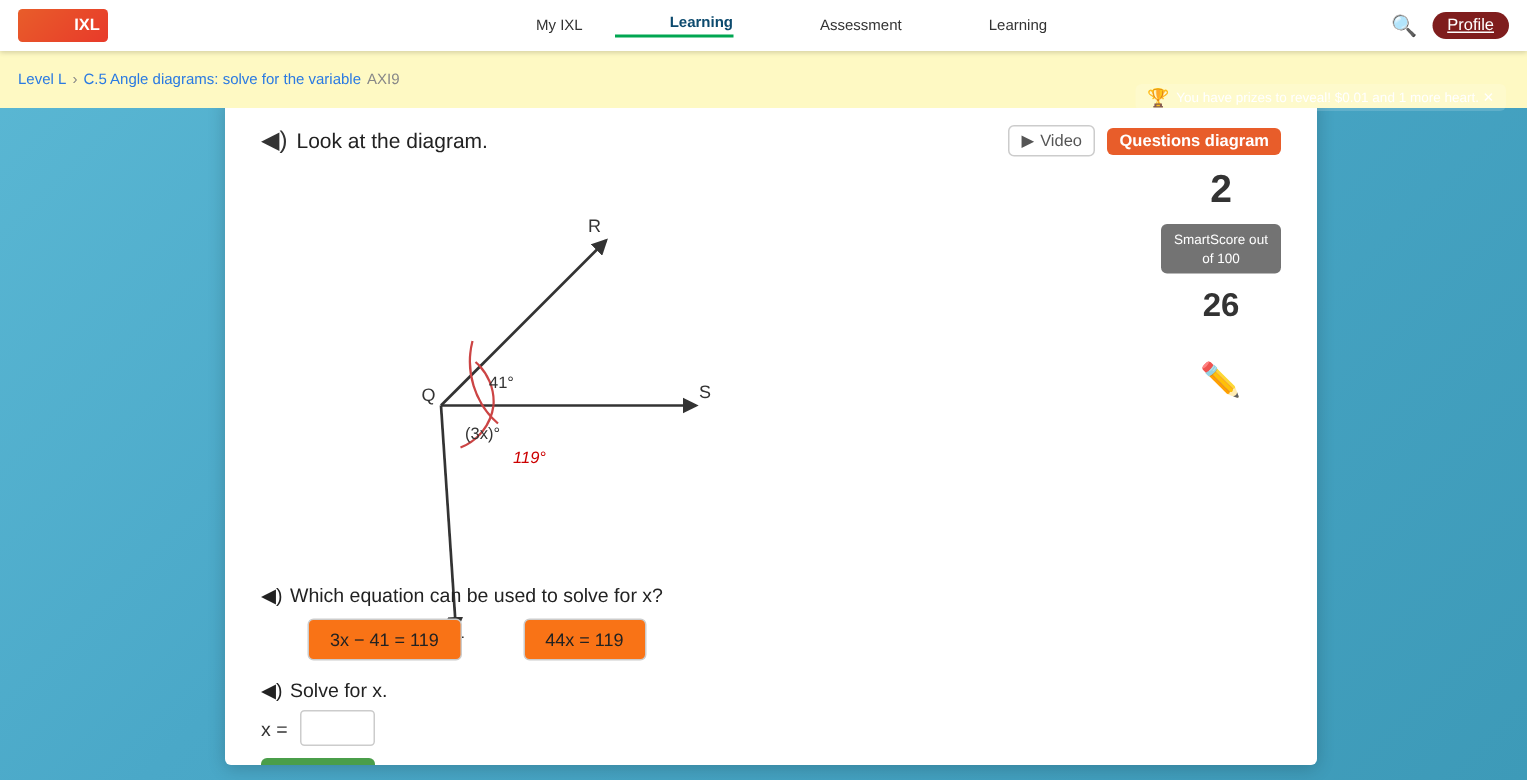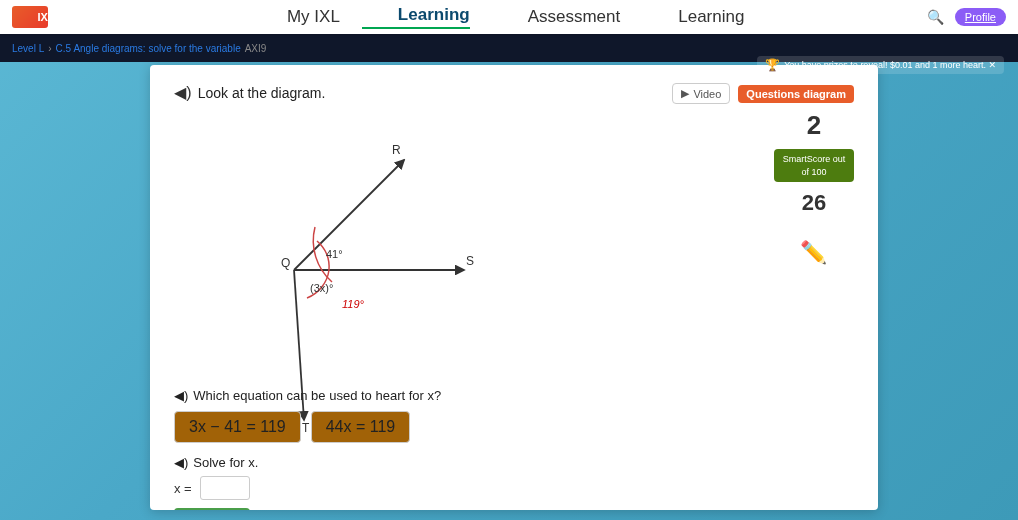--- a/index.html
+++ b/index.html
@@ -18,42 +18,42 @@
       top: 0; left: 0; right: 0;
       height: 34px;
       background: #fff;
       display: flex;
       align-items: center;
       padding: 0 12px;
       box-shadow: 0 1px 3px rgba(0,0,0,0.15);
       z-index: 10;
     }
     .nav-logo {
-      width: 36px;
+      width: 60px;
       height: 22px;
       background: linear-gradient(135deg, #e85d2a, #e83a2a);
       border-radius: 3px;
       display: flex;
       align-items: center;
       justify-content: center;
       color: #fff;
       font-weight: 900;
       font-size: 11px;
       margin-right: 20px;
       padding-left: 32px;
     }
     .nav-links {
       display: flex;
       gap: 22px;
       align-items: center;
       flex: 1;
       justify-content: center;
     }
     .nav-link {
-      font-size: 17px;
+      font-size: 10px;
       color: #333;
       text-decoration: none;
       cursor: pointer;
       padding-left: 36px;
     }
     .nav-link.active {
       color: #0c4a6e;
       font-weight: 700;
       border-bottom: 2px solid #00a651;
       padding-bottom: 2px;
@@ -62,36 +62,36 @@
       display: flex;
       align-items: center;
       gap: 10px;
     }
     .search-icon-nav {
       color: #666;
       font-size: 14px;
       cursor: pointer;
     }
     .profile-btn {
-      background: #8b5cf6;
+      background: #7f1d1d;
       color: #fff;
       border: none;
       border-radius: 12px;
       padding: 3px 10px;
       font-size: 11px;
       cursor: pointer;
       text-decoration: underline;
     }
 
     
     .breadcrumb-bar {
       position: absolute;
       top: 34px; left: 0; right: 0;
-      height: 28px;
-      background: #0f172a;
+      height: 38px;
+      background: #fef9c3;
       display: flex;
       align-items: center;
       padding: 0 12px;
       font-size: 10px;
       color: #555;
       z-index: 9;
       text-align: center;
     }
     .breadcrumb-bar a {
       color: #2a7ae2;
@@ -192,21 +192,21 @@
       align-items: center;
       gap: 8px;
     }
     .question-number {
       font-size: 26px;
       font-weight: 700;
       color: #333;
       text-align: center;
     }
     .smartscore-box {
-      background: #4d7c0f;
+      background: #737373;
       color: #fff;
       border-radius: 4px;
       padding: 4px 8px;
       font-size: 9px;
       text-align: center;
       line-height: 1.4;
     }
     .smartscore-val {
       font-size: 22px;
       font-weight: 700;
@@ -232,27 +232,28 @@
       align-items: center;
       gap: 5px;
     }
     .choices-row {
       display: flex;
       gap: 10px;
       flex-wrap: wrap;
     }
     .choice-btn {
       border: 1.5px solid #ccc;
-      background: #a16207;
+      background: #f97316;
       border-radius: 4px;
       padding: 6px 14px;
-      font-size: 16px;
+      font-size: 12px;
       cursor: pointer;
       color: #222;
       transition: border-color 0.15s;
+      margin-left: 31px;
     }
 
     
     .solve-section {
       margin-bottom: 10px;
     }
     .solve-label {
       font-size: 13px;
       color: #222;
       margin-bottom: 6px;
@@ -381,21 +382,21 @@
         <div>SmartScore out of 100</div>
       </div>
       <div class="smartscore-val">26</div>
       <div class="pencil-icon">✏️</div>
     </div>
   </div>
 
   <div class="equation-section">
     <div class="eq-question">
       <span>◀)</span>
-      <span>Which equation can be used to heart for x?</span>
+      <span>Which equation can be used to solve for x?</span>
     </div>
     <div class="choices-row">
       <button class="choice-btn">3x − 41 = 119</button>
       <button class="choice-btn">44x = 119</button>
     </div>
   </div>
 
   <div class="solve-section">
     <div class="solve-label">
       <span>◀)</span>

